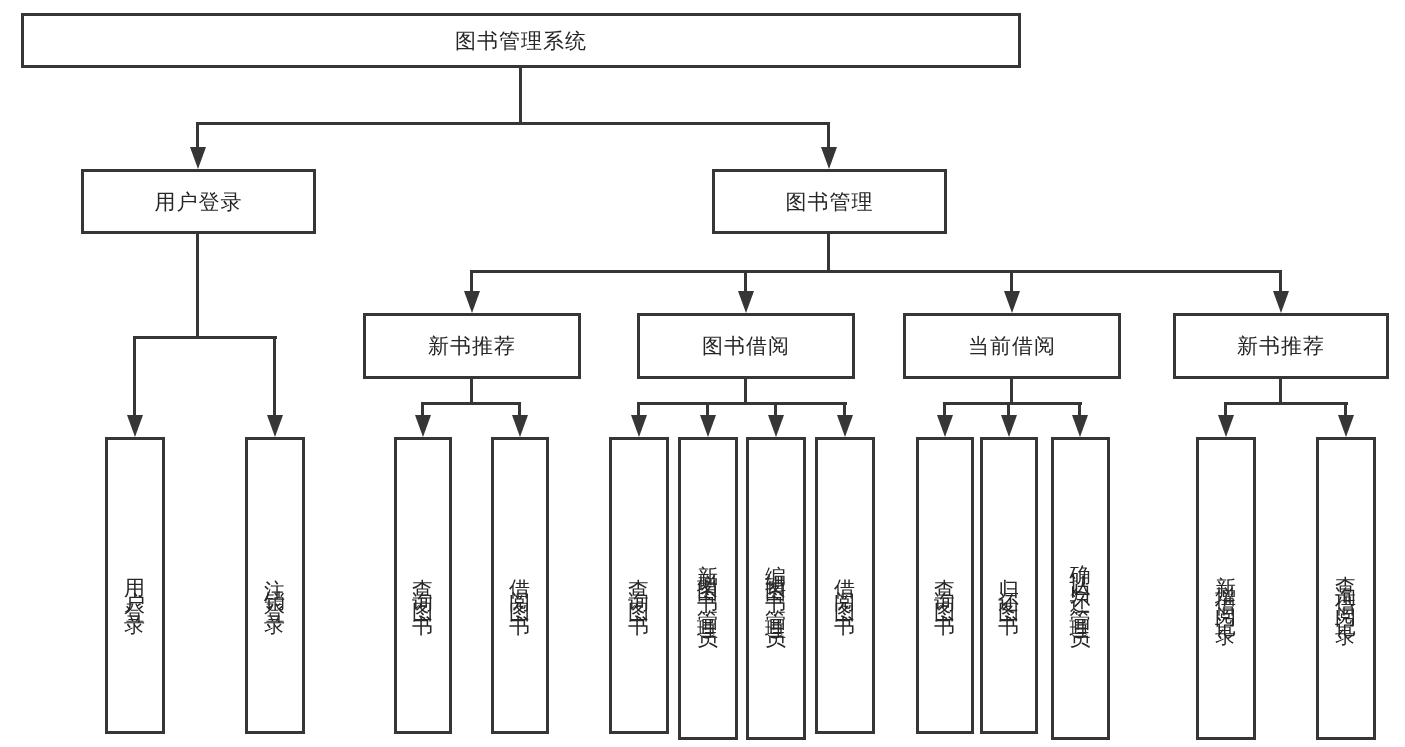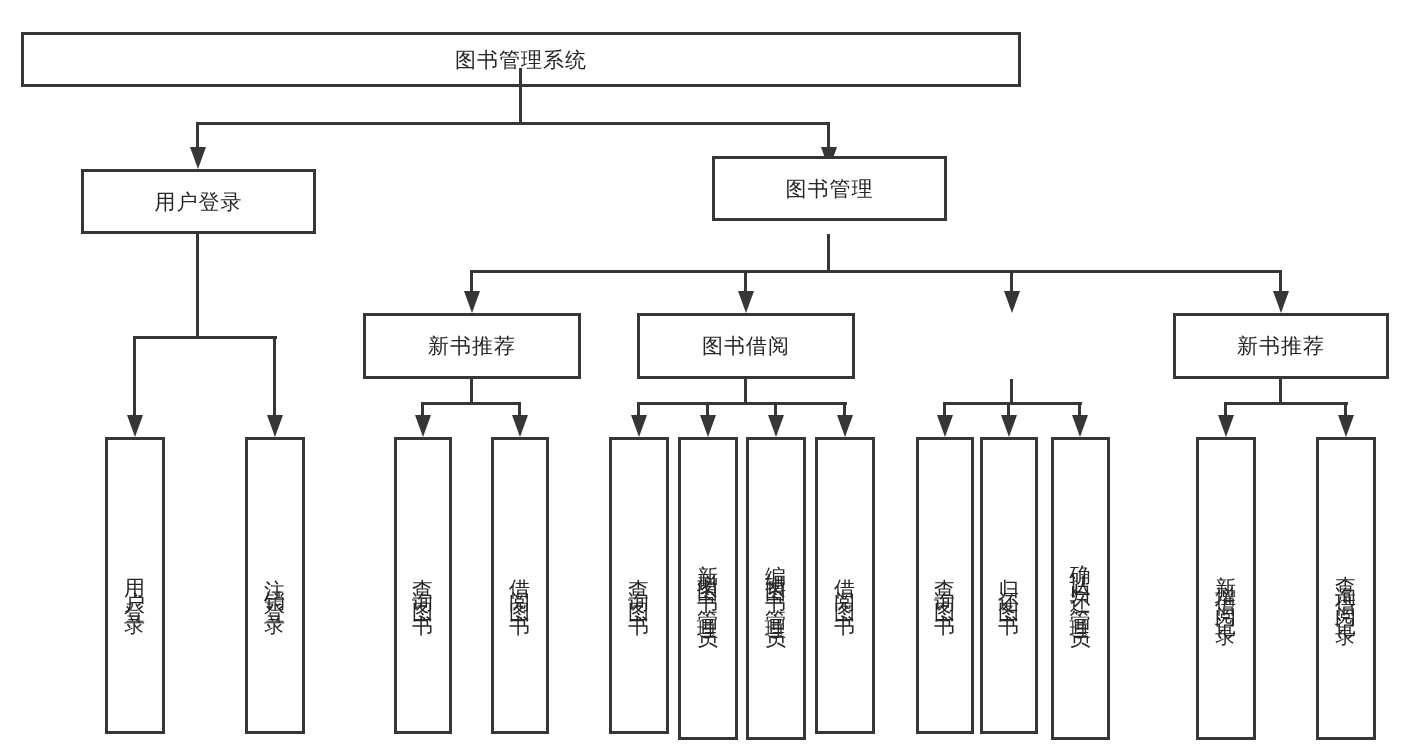--- a/index.html
+++ b/index.html
@@ -54,35 +54,35 @@
     text-shadow: 2px 2px 0 rgba(235, 130, 130, 0.55);
     white-space: nowrap;
     z-index: 5;
   }
 </style>
 </head>
 <body>
 
 <div class="stage">
 
-  <div class="box" style="left:21px; top:13px; width:1000px; height:55px;margin-top:19px;">
+  <div class="box" style="left:21px; top:13px; width:1000px; height:55px;">
     <span class="hlabel">图书管理系统</span>
   </div>
 
   <div class="vl" style="left:519px; top:68px; height:57px;"></div>
   <div class="hl" style="left:196px; top:122px; width:634px;"></div>
   <div class="vl" style="left:196px; top:122px; height:27px;"></div>
   <div class="arr" style="left:190px; top:147px;"></div>
   <div class="vl" style="left:827px; top:122px; height:27px;"></div>
   <div class="arr" style="left:821px; top:147px;"></div>
 
   <div class="box" style="left:81px; top:169px; width:235px; height:65px;">
     <span class="hlabel">用户登录</span>
   </div>
-  <div class="box" style="left:712px; top:156px; width:235px; height:65px;">
+  <div class="box" style="left:712px; top:169px; width:235px; height:65px;">
     <span class="hlabel">图书管理</span>
   </div>
 
   <div class="vl" style="left:196px; top:234px; height:104px;"></div>
   <div class="hl" style="left:134px; top:336px; width:143px;"></div>
   <div class="vl" style="left:133px; top:336px; height:81px;"></div>
   <div class="arr" style="left:127px; top:415px;"></div>
   <div class="vl" style="left:273px; top:336px; height:81px;"></div>
   <div class="arr" style="left:267px; top:415px;"></div>
 
@@ -95,20 +95,23 @@
   <div class="vl" style="left:1010px; top:270px; height:23px;"></div>
   <div class="arr" style="left:1004px; top:291px;"></div>
   <div class="vl" style="left:1279px; top:270px; height:23px;"></div>
   <div class="arr" style="left:1273px; top:291px;"></div>
 
   <div class="box" style="left:637px; top:313px; width:218px; height:66px;">
     <span class="hlabel">图书借阅</span>
   </div>
   <div class="box" style="left:363px; top:313px; width:218px; height:66px;">
     <span class="hlabel">新书推荐</span>
+  </div>
+  <div class="box" style="left:903px; top:313px; width:218px; height:66px;">
+    <span class="hlabel">当前借阅</span>
   </div>
   <div class="box" style="left:1173px; top:313px; width:216px; height:66px;">
     <span class="hlabel">新书推荐</span>
   </div>
 
   <div class="vl" style="left:470px; top:379px; height:25px;"></div>
   <div class="hl" style="left:421px; top:402px; width:100px;"></div>
   <div class="vl" style="left:421px; top:402px; height:15px;"></div>
   <div class="arr" style="left:415px; top:415px;"></div>
   <div class="vl" style="left:518px; top:402px; height:15px;"></div>

